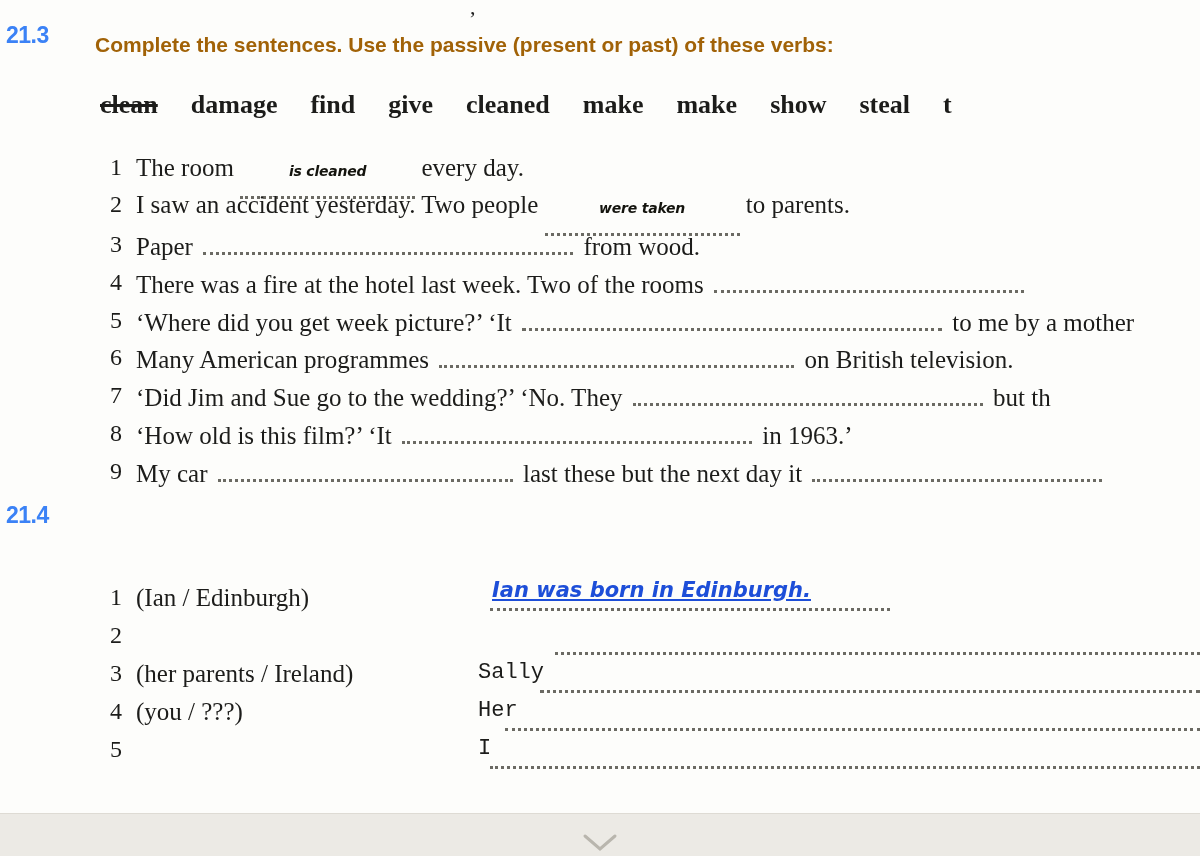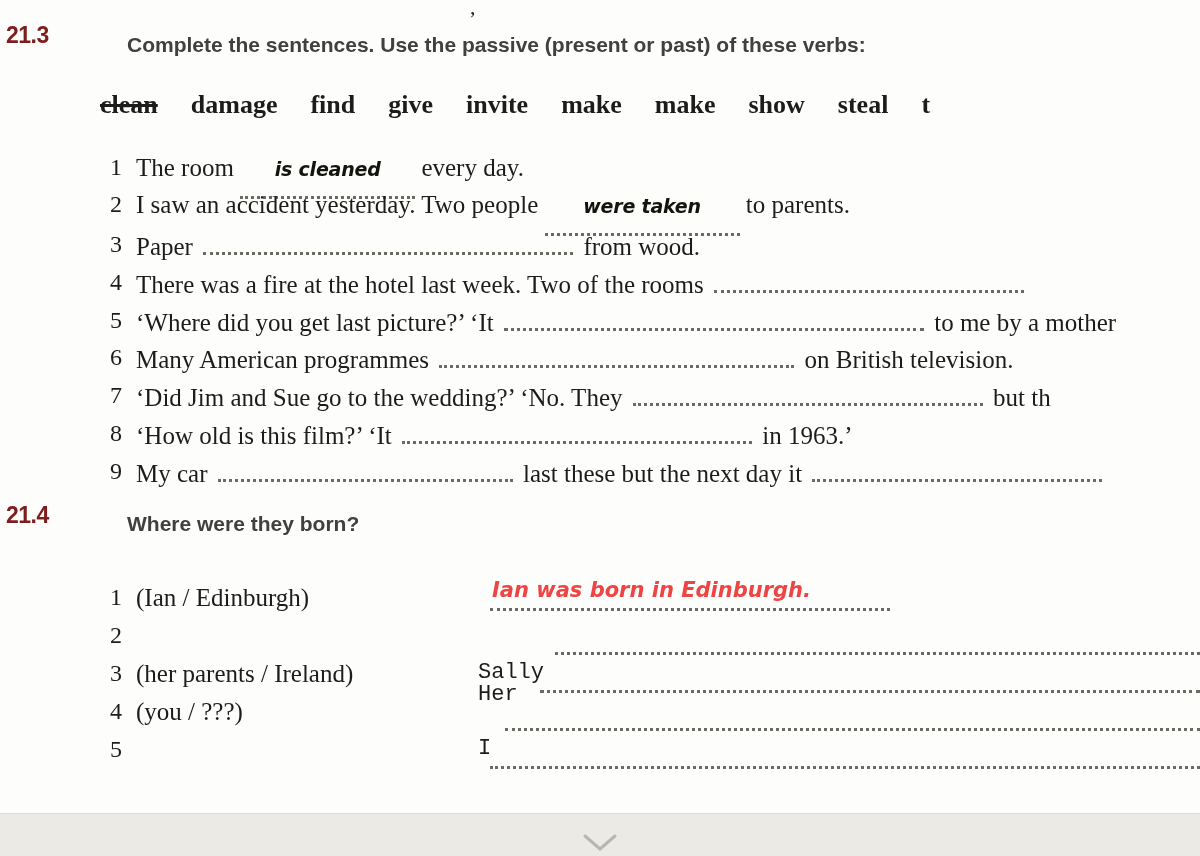--- a/index.html
+++ b/index.html
@@ -41,32 +41,31 @@
     color: #b9b6ae;
   }
 
   
   .ex-num {
     position: absolute;
     font-family: "Liberation Sans", sans-serif;
     font-weight: bold;
     font-size: 23px;
     letter-spacing: -0.5px;
-    color: #7f1d1d;
+    color: #3b82f6;
   }
   .ex-num.n213 { left: 6px;  top: 22px; }
   .ex-num.n214 { left: 6px;  top: 502px; }
 
   .instruction {
     position: absolute;
     font-family: "Liberation Sans", sans-serif;
     font-weight: bold;
     font-size: 21px;
-    color: #404040;
-    margin-left: 32px;
+    color: #a16207;
   }
   .instruction.i213 { left: 95px; top: 33px; }
   .instruction.i214 { left: 95px; top: 512px; }
 
   
   .verb-bank {
     position: absolute;
     left: 100px;
     top: 90px;
     width: 1110px;
@@ -108,21 +107,21 @@
   .dots {
     display: inline-block;
     border-bottom: 3px dotted #6b6a63;
     height: 20px;
     vertical-align: baseline;
     margin: 0 4px;
   }
   .hand {
     font-family: "DejaVu Sans", sans-serif;
     font-style: italic;
-    font-size: 19px;
+    font-size: 14px;
     font-weight: 600;
     color: #14140e;
     letter-spacing: -0.2px;
   }
   .hand-wrap {
     display: inline-block;
     position: relative;
     text-align: center;
   }
   .hand-wrap .dots {
@@ -141,21 +140,22 @@
     font-family: Liberation Mono, monospace;
     font-size: 22px;
     margin-top: 32px;
   }
   .ans-hand {
     position: absolute;
     font-family: "DejaVu Sans", sans-serif;
     font-style: italic;
     font-weight: 600;
     font-size: 21px;
-    color: #ef4444;
+    color: #1d4ed8;
+    text-decoration: underline;
   }
   .topfrag {
     position: absolute;
     left: 470px;
     top: -6px;
     font-family: "Liberation Serif", serif;
     font-size: 22px;
     color: #222;
   }
 </style>
@@ -163,21 +163,21 @@
 <body>
 
 <div class="page">
 
   <div class="topfrag">,</div>
 
   <div class="ex-num n213">21.3</div>
   <div class="instruction i213">Complete the sentences. Use the passive (present or past) of these verbs:</div>
 
   <div class="verb-bank">
-    <span class="verb used">clean</span><span class="verb">damage</span><span class="verb">find</span><span class="verb">give</span><span class="verb">invite</span><span class="verb">make</span><span class="verb">make</span><span class="verb">show</span><span class="verb">steal</span><span class="verb">t</span>
+    <span class="verb used">clean</span><span class="verb">damage</span><span class="verb">find</span><span class="verb">give</span><span class="verb">cleaned</span><span class="verb">make</span><span class="verb">make</span><span class="verb">show</span><span class="verb">steal</span><span class="verb">t</span>
   </div>
 
   <div class="item" style="left:100px; top:155px;">
     <span class="idx">1</span>
     <span class="body">
       <span>The room</span>
       <span class="hand-wrap">
         <span class="hand">is cleaned</span>
         <span class="dots" style="width:175px;"></span>
       </span>
@@ -210,21 +210,21 @@
     <span class="idx">4</span>
     <span class="body">
       <span>There was a fire at the hotel last week. Two of the rooms</span>
       <span class="dots" style="width:310px;"></span>
     </span>
   </div>
 
   <div class="item" style="left:100px; top:308px;">
     <span class="idx">5</span>
     <span class="body">
-      <span>‘Where did you get last picture?’   ‘It</span>
+      <span>‘Where did you get week picture?’   ‘It</span>
       <span class="dots" style="width:420px;"></span>
       <span>to me by a mother</span>
     </span>
   </div>
 
   <div class="item" style="left:100px; top:345px;">
     <span class="idx">6</span>
     <span class="body">
       <span>Many American programmes</span>
       <span class="dots" style="width:355px;"></span>
@@ -254,21 +254,20 @@
     <span class="idx">9</span>
     <span class="body">
       <span>My car</span>
       <span class="dots" style="width:295px;"></span>
       <span>last these but the next day it</span>
       <span class="dots" style="width:290px;"></span>
     </span>
   </div>
 
   <div class="ex-num n214">21.4</div>
-  <div class="instruction i214">Where were they born?</div>
 
   <div class="item" style="left:100px; top:585px;">
     <span class="idx">1</span>
     <span class="body">(Ian / Edinburgh)</span>
   </div>
   <div class="item" style="left:100px; top:623px;">
     <span class="idx">2</span>
   </div>
   <div class="item" style="left:100px; top:661px;">
     <span class="idx">3</span>
@@ -281,21 +280,21 @@
   <div class="item" style="left:100px; top:737px;">
     <span class="idx">5</span>
   </div>
 
   <div class="ans-hand" style="left:492px; top:578px;">Ian was born in Edinburgh.</div>
   <div class="ans-line" style="left:490px; top:608px; width:400px;"></div>
 
   <div class="ans-text" style="left:478px; top:628px;">Sally</div>
   <div class="ans-line" style="left:555px; top:652px; width:645px;"></div>
 
-  <div class="ans-text" style="left:478px; top:650px;text-align:center;">Her</div>
+  <div class="ans-text" style="left:478px; top:666px;text-align:center;">Her</div>
   <div class="ans-line" style="left:540px; top:690px; width:660px;"></div>
 
   <div class="ans-text" style="left:478px; top:704px;">I</div>
   <div class="ans-line" style="left:505px; top:728px; width:695px;"></div>
 
   <div class="ans-line" style="left:490px; top:766px; width:710px;"></div>
 
   <div class="bottom-strip">
     <svg class="bottom-chevron" viewBox="0 0 46 22" fill="none" xmlns="http://www.w3.org/2000/svg">
       <path d="M8 4 L23 17 L38 4" stroke="#b9b6ae" stroke-width="3" fill="none" stroke-linecap="round"></path>

